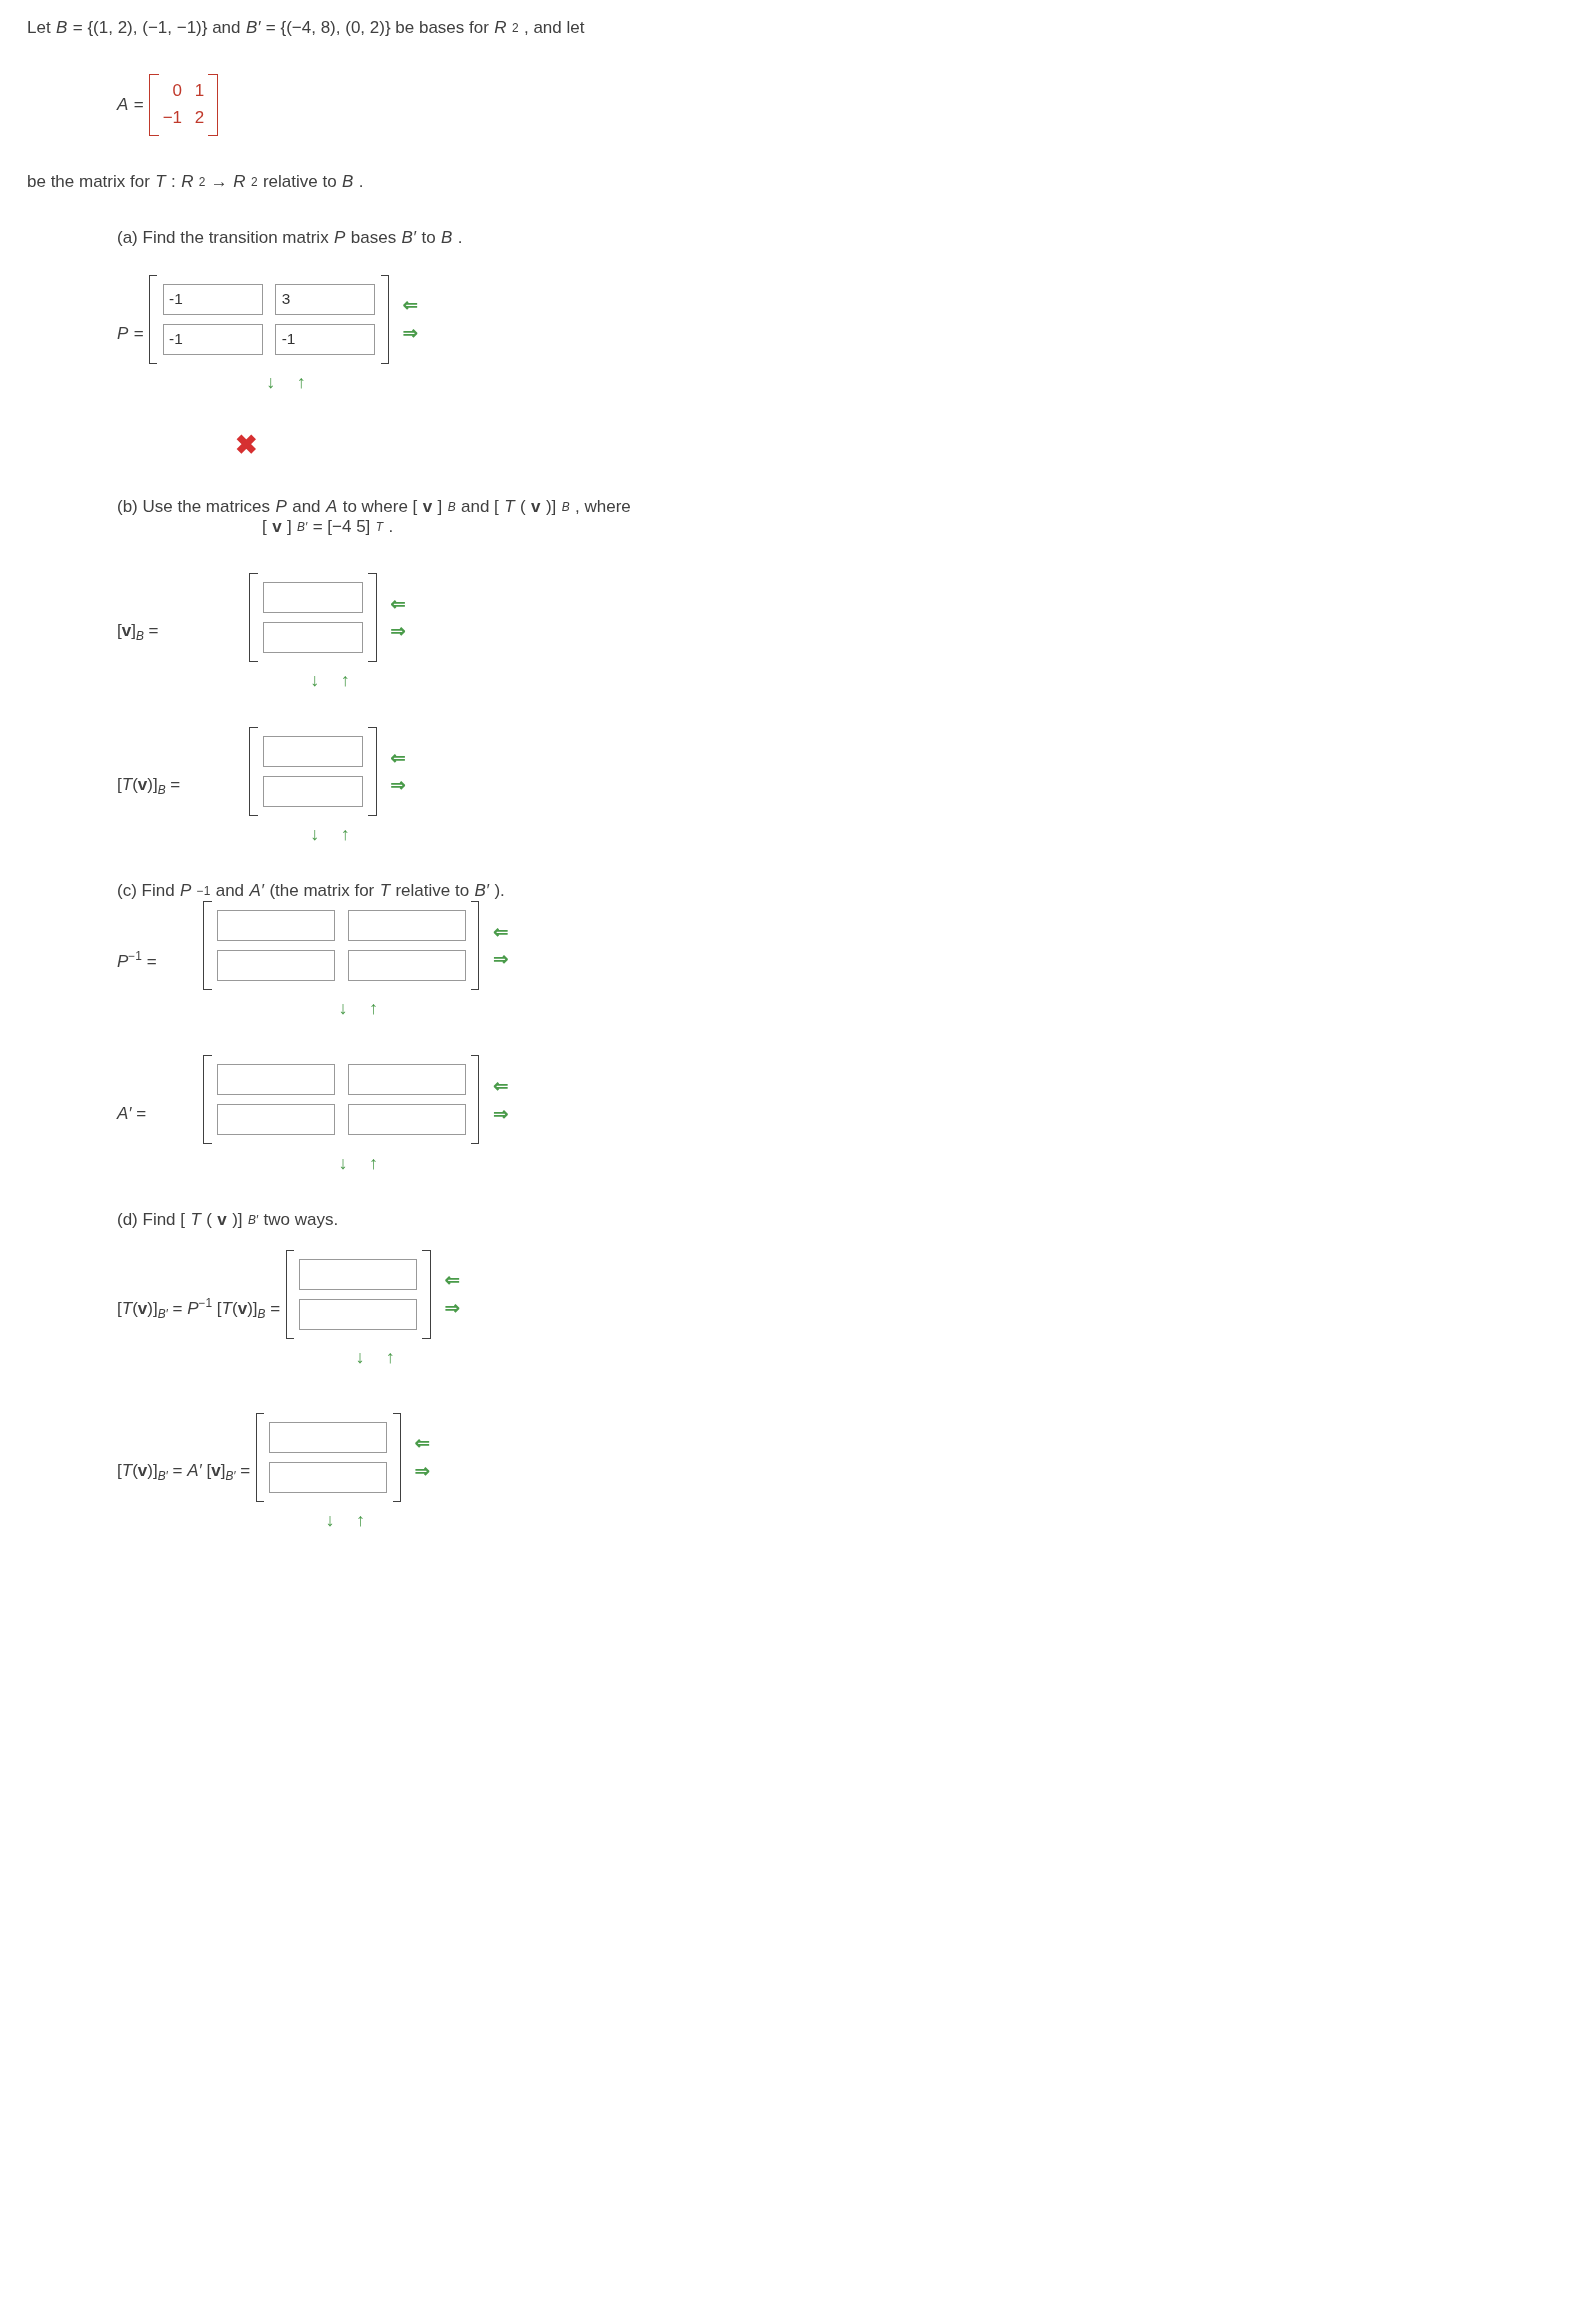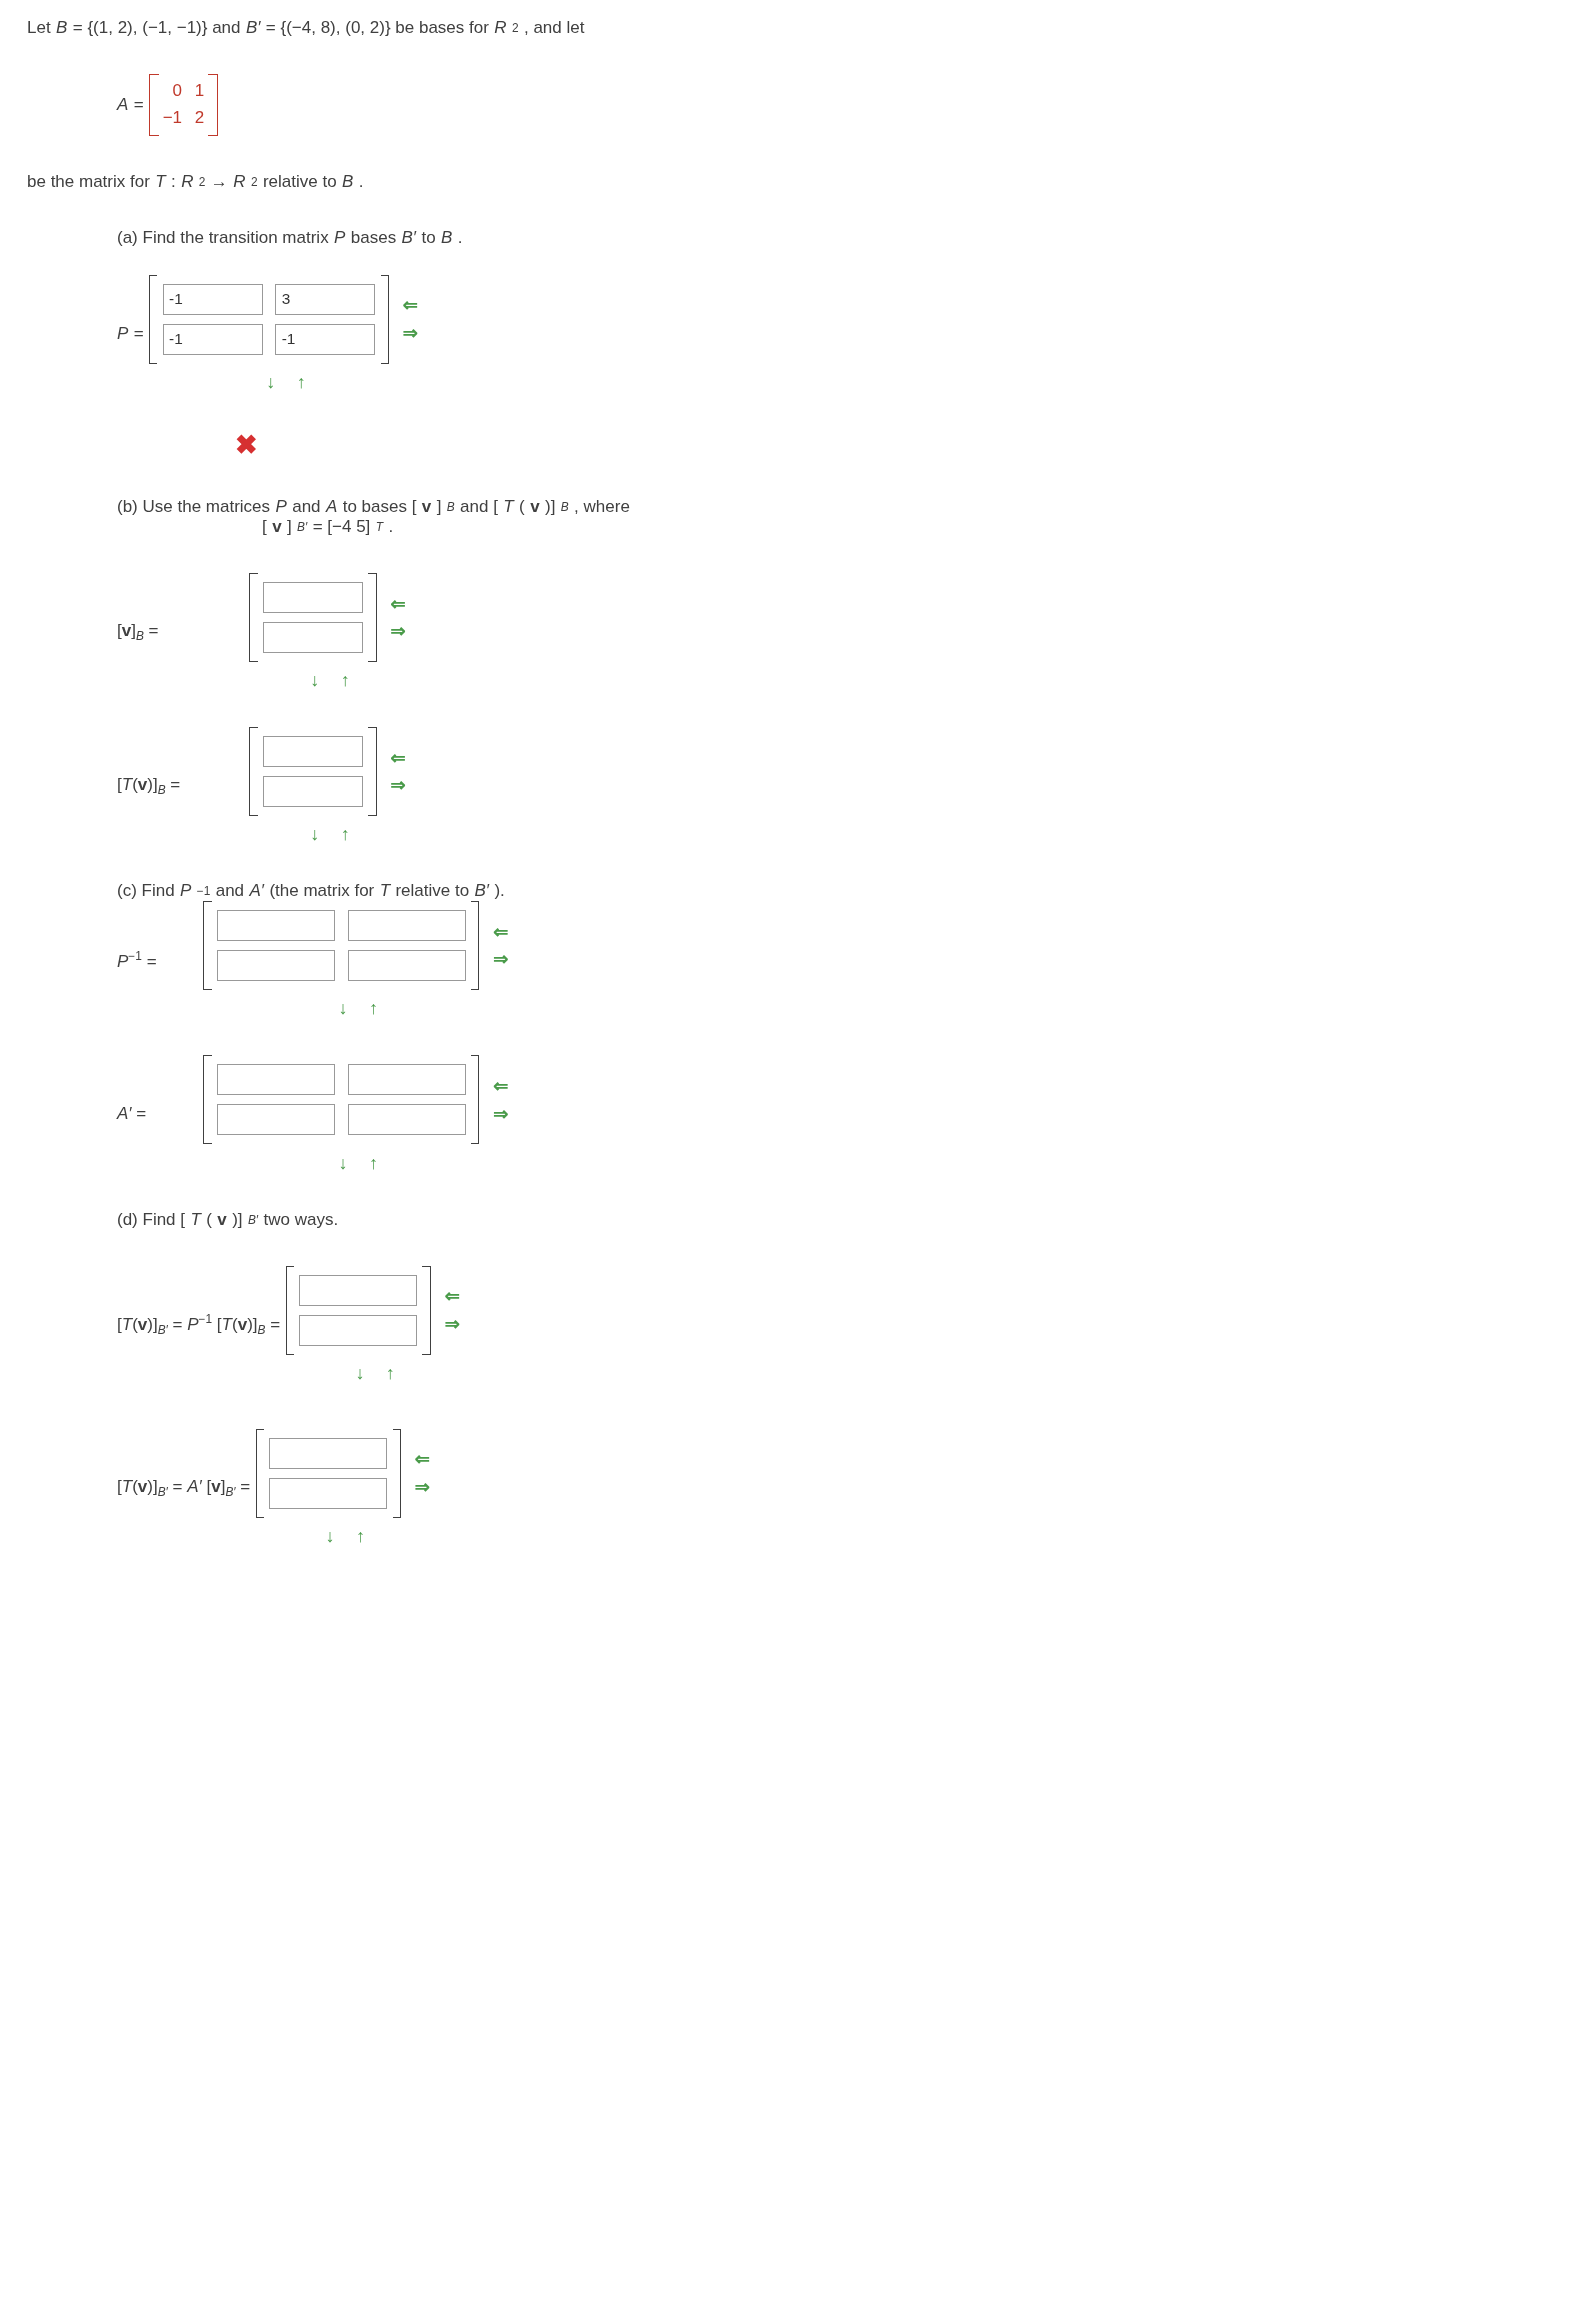--- a/index.html
+++ b/index.html
@@ -207,21 +207,21 @@
 
   <div class="xmark">✖</div>
 </div>
 
 <div class="indent2 section">
   <div class="row" style="margin-bottom:0;">
     <span>(b) Use the matrices </span>
     <span class="italic">P</span>
     <span> and </span>
     <span class="italic">A</span>
-    <span> to bases [</span>
+    <span> to where [</span>
     <b>v</b>
     <span>]</span>
       <span class="italic sub">B</span>
     <span> and [</span>
     <span class="italic">T</span>
     <span>(</span>
     <b>v</b>
     <span>)]</span>
       <span class="italic sub">B</span>
     <span> , where</span>
@@ -367,21 +367,21 @@
         <div class="arrrow">
           <div class="abtn add">↓</div>
           <div class="abtn del">↑</div>
         </div>
       </div>
     </div>
   </div>
 </div>
 
 <div class="indent2 section">
-  <div class="row" style="margin-bottom:36px;">
+  <div class="row" style="margin-bottom:20px;">
     <span>(d) Find  [</span>
     <span class="italic">T</span>
     <span>(</span>
     <b>v</b>
     <span>)]</span>
       <span class="italic sub">B′</span>
     <span>  two ways.</span>
   </div>
 
   <div class="problem-row">

